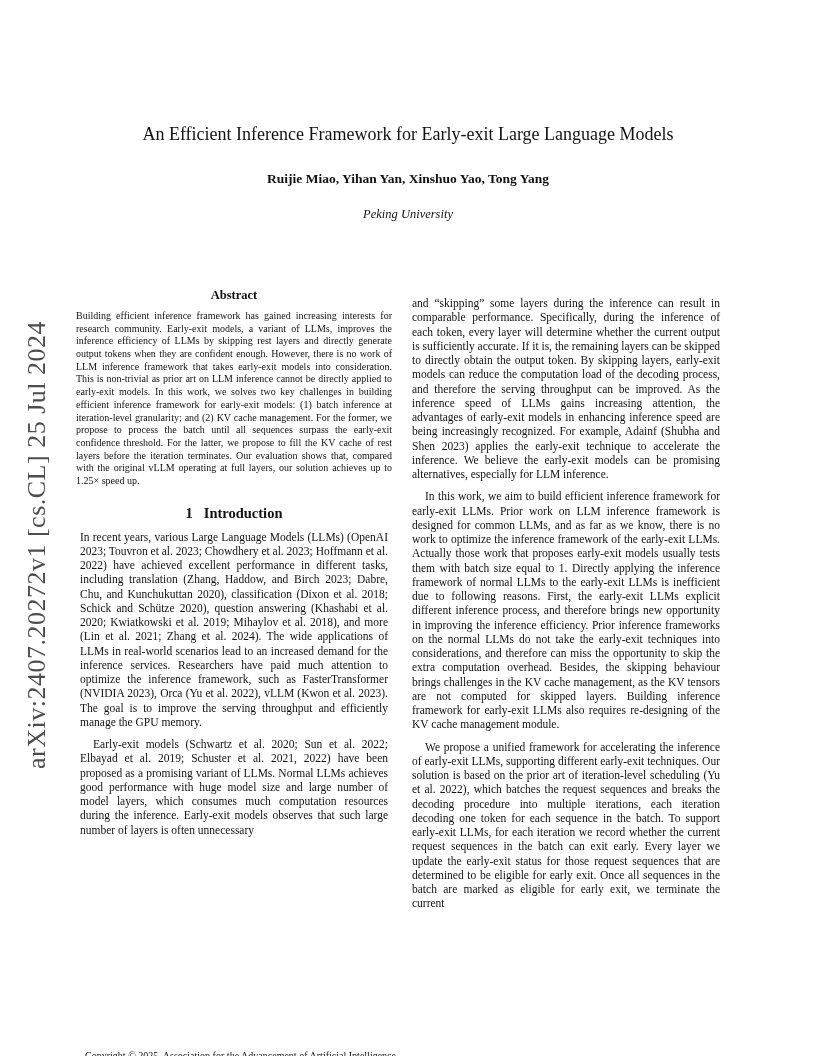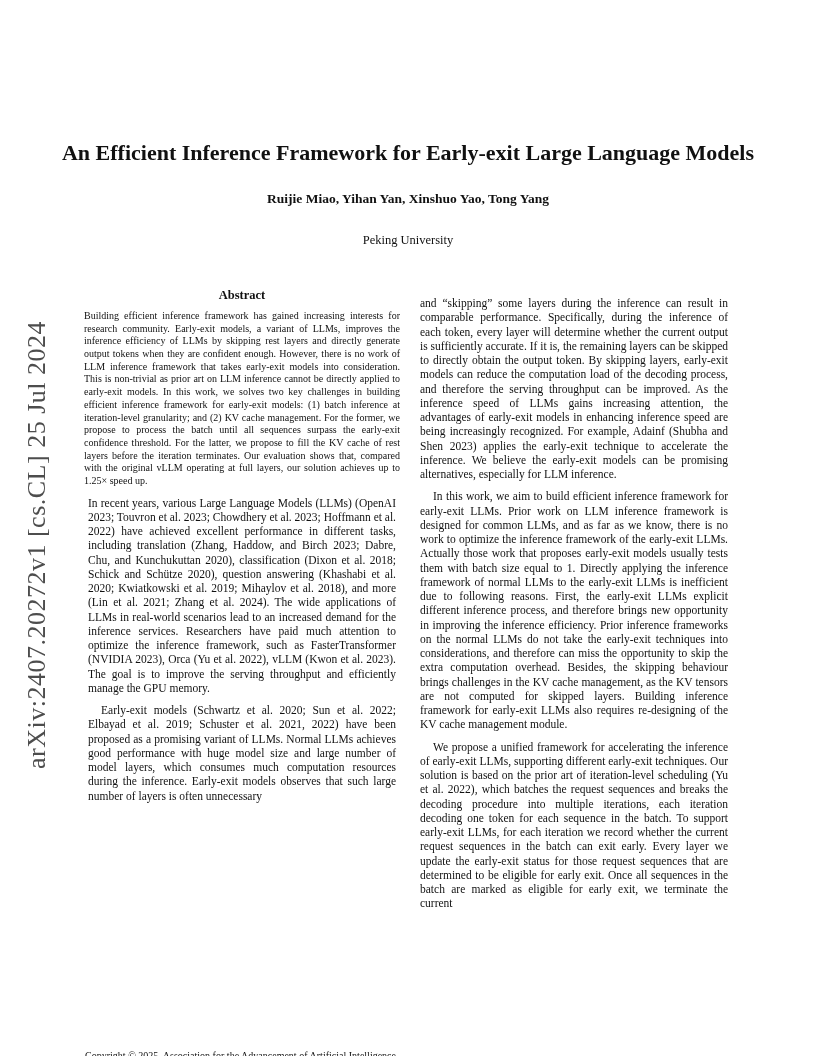--- a/index.html
+++ b/index.html
@@ -17,25 +17,25 @@
     left: 37px; top: 545px;
     transform: translate(-50%, -50%) rotate(-90deg);
     white-space: nowrap;
     font-size: 26px;
     color: #4d4d4d;
     letter-spacing: 0.5px;
     font-family: "Liberation Serif", serif;
   }
 
   .title-block { position: absolute; top: 124px; left: 0; width: 816px; text-align: center; }
-  .paper-title { font-size: 22px; font-weight: bold; margin: 16px 60px 25px; line-height: 1.2; }
-  .paper-authors { font-size: 13.5px; font-weight: bold; margin-bottom: 26px; }
-  .paper-affiliation { font-size: 12.5px; }
+  .paper-title { font-size: 18px; font-weight: normal; margin: 0 60px 25px; line-height: 1.2; }
+  .paper-authors { font-size: 13.5px; font-weight: bold; margin-bottom: 20px; }
+  .paper-affiliation { font-size: 12.5px; font-style: italic; }
 
-  .columns { position: absolute; top: 288px; left: 80px; width: 672px; display: flex; gap: 8px; }
+  .columns { position: absolute; top: 288px; left: 72px; width: 672px; display: flex; gap: 8px; }
   .col { width: 324px; }
 
   .abstract-heading { text-align: center; font-weight: bold; font-size: 12.5px; margin: 0 0 7px 0; }
   .abstract-text {
     font-size: 10px; line-height: 1.27;
     text-align: justify;
     margin: 0 4px;
   }
 
   .section-heading { font-size: 14.5px; font-weight: bold; text-align: center; margin: 17px 0 8px 0; }
@@ -71,20 +71,21 @@
   </header>
 
   <div class="columns">
 
     <div class="col">
       <section class="abstract">
         <div class="abstract-heading">Abstract</div>
         <p class="abstract-text">Building efficient inference framework has gained increasing interests for research community. Early-exit models, a variant of LLMs, improves the inference efficiency of LLMs by skipping rest layers and directly generate output tokens when they are confident enough. However, there is no work of LLM inference framework that takes early-exit models into consideration. This is non-trivial as prior art on LLM inference cannot be directly applied to early-exit models. In this work, we solves two key challenges in building efficient inference framework for early-exit models: (1) batch inference at iteration-level granularity; and (2) KV cache management. For the former, we propose to process the batch until all sequences surpass the early-exit confidence threshold. For the latter, we propose to fill the KV cache of rest layers before the iteration terminates. Our evaluation shows that, compared with the original vLLM operating at full layers, our solution achieves up to 1.25× speed up.</p>
       </section>
 
+      <h2 class="section-heading"><span>1</span><span class="secgap"></span><span>Introduction</span></h2>
 
       <p class="para">In recent years, various Large Language Models (LLMs) (OpenAI 2023; Touvron et al. 2023; Chowdhery et al. 2023; Hoffmann et al. 2022) have achieved excellent performance in different tasks, including translation (Zhang, Haddow, and Birch 2023; Dabre, Chu, and Kunchukuttan 2020), classification (Dixon et al. 2018; Schick and Schütze 2020), question answering (Khashabi et al. 2020; Kwiatkowski et al. 2019; Mihaylov et al. 2018), and more (Lin et al. 2021; Zhang et al. 2024). The wide applications of LLMs in real-world scenarios lead to an increased demand for the inference services. Researchers have paid much attention to optimize the inference framework, such as FasterTransformer (NVIDIA 2023), Orca (Yu et al. 2022), vLLM (Kwon et al. 2023). The goal is to improve the serving throughput and efficiently manage the GPU memory.</p>
       <p class="para indent">Early-exit models (Schwartz et al. 2020; Sun et al. 2022; Elbayad et al. 2019; Schuster et al. 2021, 2022) have been proposed as a promising variant of LLMs. Normal LLMs achieves good performance with huge model size and large number of model layers, which consumes much computation resources during the inference. Early-exit models observes that such large number of layers is often unnecessary</p>
     </div>
 
     <div class="col">
       <p class="para">and “skipping” some layers during the inference can result in comparable performance. Specifically, during the inference of each token, every layer will determine whether the current output is sufficiently accurate. If it is, the remaining layers can be skipped to directly obtain the output token. By skipping layers, early-exit models can reduce the computation load of the decoding process, and therefore the serving throughput can be improved. As the inference speed of LLMs gains increasing attention, the advantages of early-exit models in enhancing inference speed are being increasingly recognized. For example, Adainf (Shubha and Shen 2023) applies the early-exit technique to accelerate the inference. We believe the early-exit models can be promising alternatives, especially for LLM inference.</p>
       <p class="para indent">In this work, we aim to build efficient inference framework for early-exit LLMs. Prior work on LLM inference framework is designed for common LLMs, and as far as we know, there is no work to optimize the inference framework of the early-exit LLMs. Actually those work that proposes early-exit models usually tests them with batch size equal to 1. Directly applying the inference framework of normal LLMs to the early-exit LLMs is inefficient due to following reasons. First, the early-exit LLMs explicit different inference process, and therefore brings new opportunity in improving the inference efficiency. Prior inference frameworks on the normal LLMs do not take the early-exit techniques into considerations, and therefore can miss the opportunity to skip the extra computation overhead. Besides, the skipping behaviour brings challenges in the KV cache management, as the KV tensors are not computed for skipped layers. Building inference framework for early-exit LLMs also requires re-designing of the KV cache management module.</p>
       <p class="para indent">We propose a unified framework for accelerating the inference of early-exit LLMs, supporting different early-exit techniques. Our solution is based on the prior art of iteration-level scheduling (Yu et al. 2022), which batches the request sequences and breaks the decoding procedure into multiple iterations, each iteration decoding one token for each sequence in the batch. To support early-exit LLMs, for each iteration we record whether the current request sequences in the batch can exit early. Every layer we update the early-exit status for those request sequences that are determined to be eligible for early exit. Once all sequences in the batch are marked as eligible for early exit, we terminate the current</p>
     </div>

